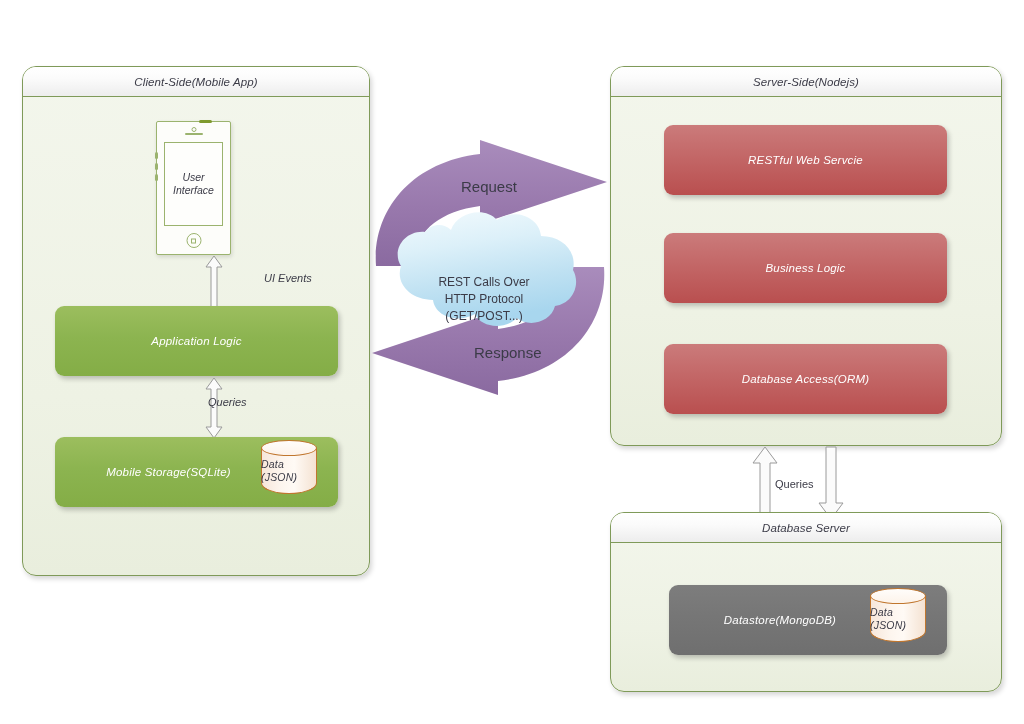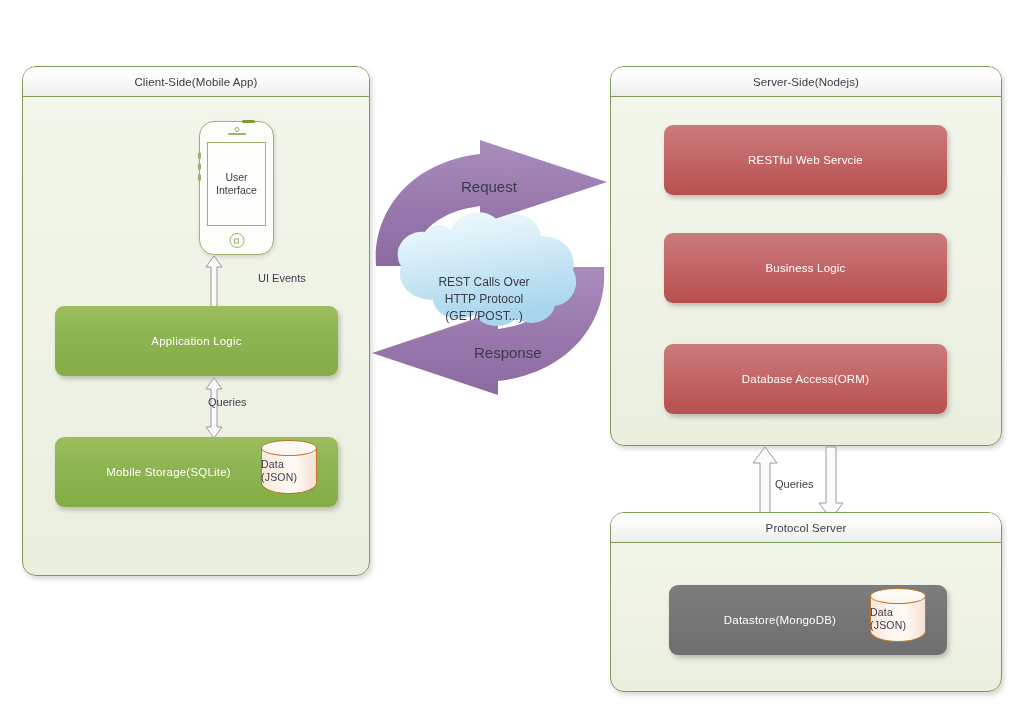--- a/index.html
+++ b/index.html
@@ -21,20 +21,21 @@
   }
 
   
   .panel {
     position: absolute;
     box-sizing: border-box;
     border: 1px solid #7f9a59;
     border-radius: 14px;
     background: linear-gradient(180deg, #f3f6ec 0%, #eef2e4 65%, #e9eedd 100%);
     box-shadow: 2px 3px 5px rgba(0,0,0,0.16);
+    font-style: italic;
   }
   .panel-header {
     position: absolute;
     left: 0;
     top: 0;
     right: 0;
     height: 30px;
     box-sizing: border-box;
     border-bottom: 1px solid #7f9a59;
     border-radius: 13px 13px 0 0;
@@ -112,24 +113,23 @@
     font-size: 10.5px;
     line-height: 13px;
     color: #3b3b47;
   }
 
   
   .phone {
     position: absolute;
     box-sizing: border-box;
     border: 1.6px solid #9bb36e;
-    border-radius: 15px;
+    border-radius: 2px;
     background: #fdfdfa;
     box-shadow: 1px 2px 4px rgba(0,0,0,0.13);
-    margin-left: 43px;
   }
   .phone-speaker {
     position: absolute;
     left: 50%;
     top: 11px;
     transform: translateX(-50%);
     width: 18px;
     height: 2px;
     border-radius: 2px;
     background: #9bb36e;
@@ -260,21 +260,21 @@
         </div>
       </div>
       <div class="phone-home"></div>
     </div>
 
     <div class="conn" style="left:180px; top:189px; width:22px; height:111px;">
       <svg width="22" height="111" viewBox="0 0 22 111">
         <path d="M11 0 L19 11 L14 11 L14 100 L19 100 L11 111 L3 100 L8 100 L8 11 L3 11 Z" fill="#fbfbfb" stroke="#9a9a9a" stroke-width="1"></path>
       </svg>
     </div>
-    <div class="conn-label" style="left:195px; top:205px;padding-left:40px;">UI Events</div>
+    <div class="conn-label" style="left:201px; top:205px;padding-left:40px;">UI Events</div>
 
     <div class="block green" style="left:32px; top:239px; width:283px; height:70px;">
       <span class="block-label">Application Logic</span>
     </div>
 
     <div class="conn" style="left:180px; top:311px; width:22px; height:60px;">
       <svg width="22" height="60" viewBox="0 0 22 60">
         <path d="M11 0 L19 11 L14 11 L14 49 L19 49 L11 60 L3 49 L8 49 L8 11 L3 11 Z" fill="#fbfbfb" stroke="#9a9a9a" stroke-width="1"></path>
       </svg>
     </div>
@@ -389,21 +389,21 @@
   </div>
   <div class="conn" style="left:818px; top:447px; width:26px; height:72px;">
     <svg width="26" height="72" viewBox="0 0 26 72">
       <path d="M13 72 L25 56 L18 56 L18 0 L8 0 L8 56 L1 56 Z" fill="#fbfbfb" stroke="#9a9a9a" stroke-width="1"></path>
     </svg>
   </div>
   <div class="conn-label" style="left:775px; top:478px;">Queries</div>
 
   <div class="panel" style="left:610px; top:512px; width:392px; height:180px;">
     <div class="panel-header">
-      <span>Protocol Server</span>
+      <span>Database Server</span>
     </div>
 
     <div class="block gray with-db" style="left:58px; top:72px; width:278px; height:70px;">
       <span class="block-label">Datastore(MongoDB)</span>
       <div class="cylinder" style="left:201px; top:3px;">
         <div class="cyl-body"></div>
         <div class="cyl-top"></div>
         <div class="cyl-text">
           <div>Data</div>
           <div>(JSON)</div>

